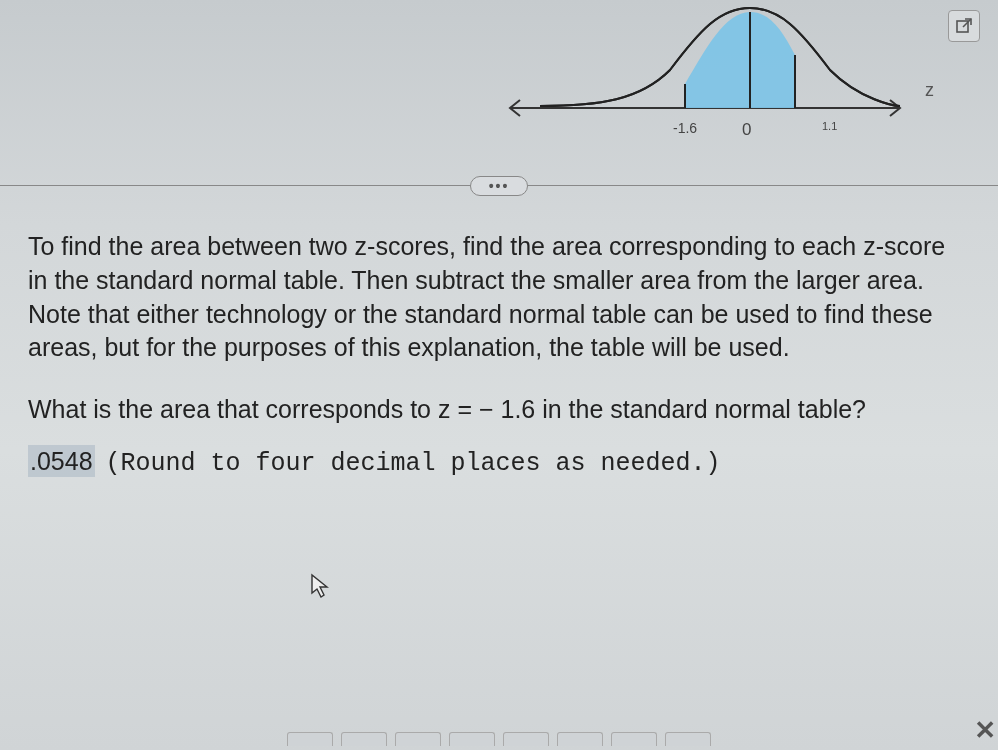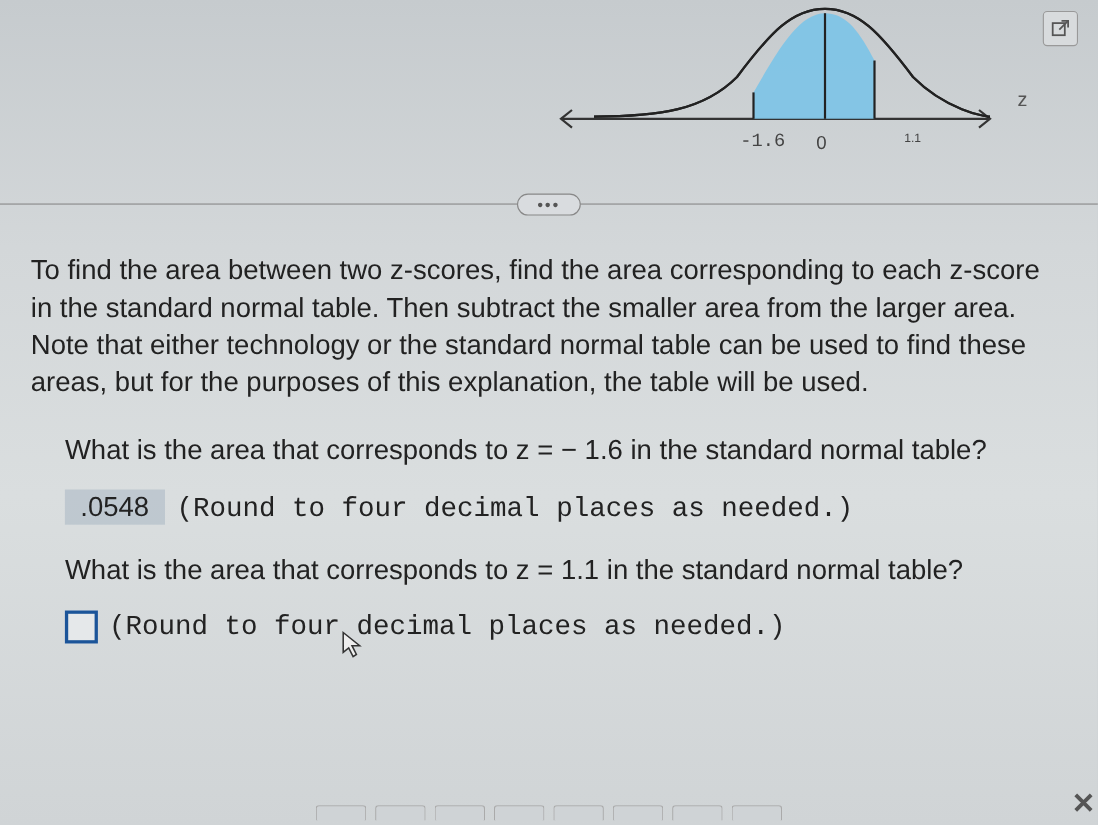--- a/index.html
+++ b/index.html
@@ -22,23 +22,22 @@
       position: absolute;
       top: 0;
       left: 500px;
       width: 420px;
       height: 140px;
     }
     .z1-label {
       position: absolute;
       left: 673px;
       top: 120px;
-      font-size: 17px;
+      font-size: 14px;
       color: #444;
-      font-family: Liberation Mono, monospace;
     }
     .z0-label {
       position: absolute;
       left: 742px;
       top: 120px;
       font-size: 17px;
       color: #444;
     }
     .z2-label {
       position: absolute;
@@ -100,28 +99,27 @@
       right: 28px;
       font-size: 25px;
       color: #222;
       line-height: 1.35;
     }
     .instruction {
       margin-bottom: 28px;
     }
     .question-block {
       margin-bottom: 22px;
-      margin-left: 31px;
     }
     .question-text {
       margin-bottom: 18px;
     }
     .answer-filled {
       background: rgba(140, 160, 180, 0.35);
-      padding: 2px 14px;
+      padding: 2px 2px;
       display: inline;
     }
     .answer-hint {
       display: inline;
       margin-left: 4px;
       font-family: Liberation Mono, monospace;
     }
     .answer-row {
       display: flex;
       align-items: center;
@@ -224,27 +222,20 @@
     <div class="instruction">To find the area between two z-scores, find the area corresponding to each z-score in the standard normal table. Then subtract the smaller area from the larger area. Note that either technology or the standard normal table can be used to find these areas, but for the purposes of this explanation, the table will be used.</div>
 
     <div class="question-block">
       <div class="question-text">What is the area that corresponds to z = − 1.6 in the standard normal table?</div>
       <div>
         <span class="answer-filled">.0548</span>
         <span class="answer-hint">(Round to four decimal places as needed.)</span>
       </div>
     </div>
 
-    <div class="question-block">
-      <div class="question-text">What is the area that corresponds to z = 1.1 in the standard normal table?</div>
-      <div class="answer-row">
-        <span class="input-box"></span>
-        <span class="answer-hint">(Round to four decimal places as needed.)</span>
-      </div>
-    </div>
   </div>
 
   <div class="cursor-arrow">
     <svg width="22" height="26" viewBox="0 0 22 26">
       <path d="M 2 2 L 2 20 L 7 16 L 11 24 L 14 22 L 10 14 L 17 14 Z" fill="#eee" stroke="#333" stroke-width="1.4"></path>
     </svg>
   </div>
 
   <div class="bottom-x">✕</div>
 

